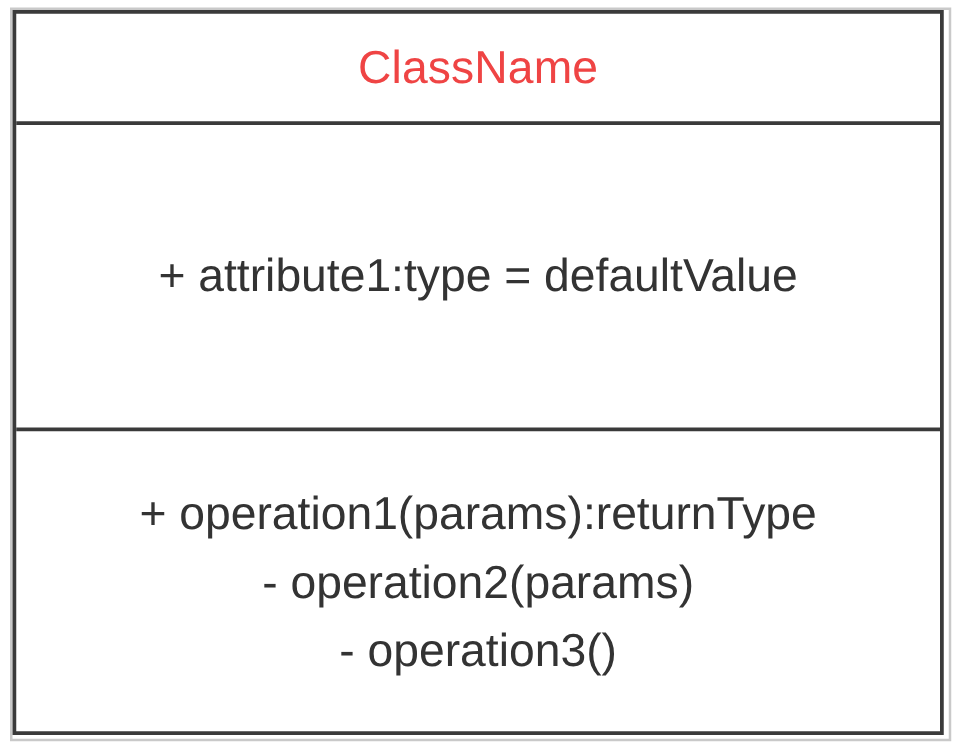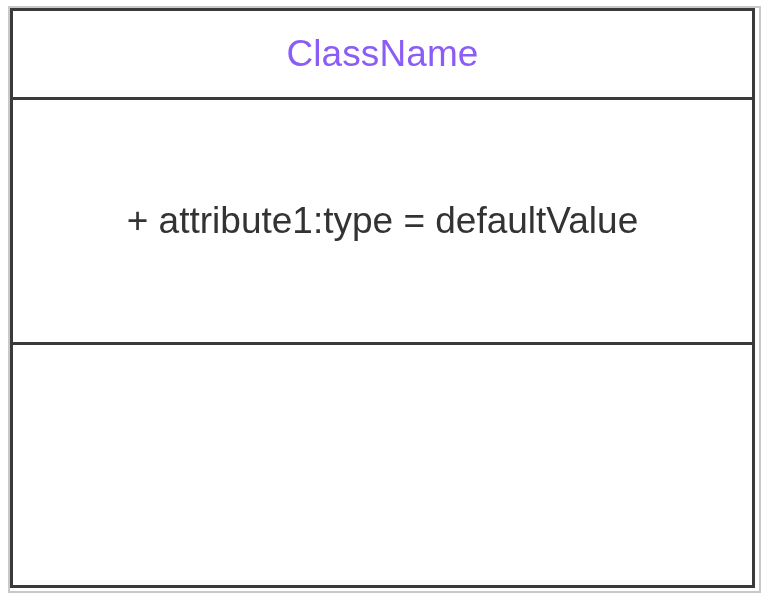--- a/index.html
+++ b/index.html
@@ -56,21 +56,21 @@
   
   #class-name-compartment {
     height: 89px;
     flex: 0 0 89px;
     border-bottom: 3px solid #3a3a3a;
   }
   #class-name-label {
     font-size: 37px;
     line-height: 44px;
     letter-spacing: 0.1px;
-    color: #8b5cf6;
+    color: #ef4444;
     white-space: nowrap;
   }
 
   
   #attributes-compartment {
     height: 245px;
     flex: 0 0 245px;
     border-bottom: 3px solid #3a3a3a;
   }
 
@@ -105,14 +105,21 @@
   <div class="compartment" id="class-name-compartment">
     <div id="class-name-label">ClassName</div>
   </div>
 
   <div class="compartment" id="attributes-compartment">
     <ul class="member-list">
       <li class="member-item">+ attribute1:type = defaultValue</li>
     </ul>
   </div>
 
+  <div class="compartment" id="operations-compartment">
+    <ul class="member-list">
+      <li class="member-item">+ operation1(params):returnType</li>
+      <li class="member-item">- operation2(params)</li>
+      <li class="member-item">- operation3()</li>
+    </ul>
+  </div>
 
 </div>
 
 </body></html>

